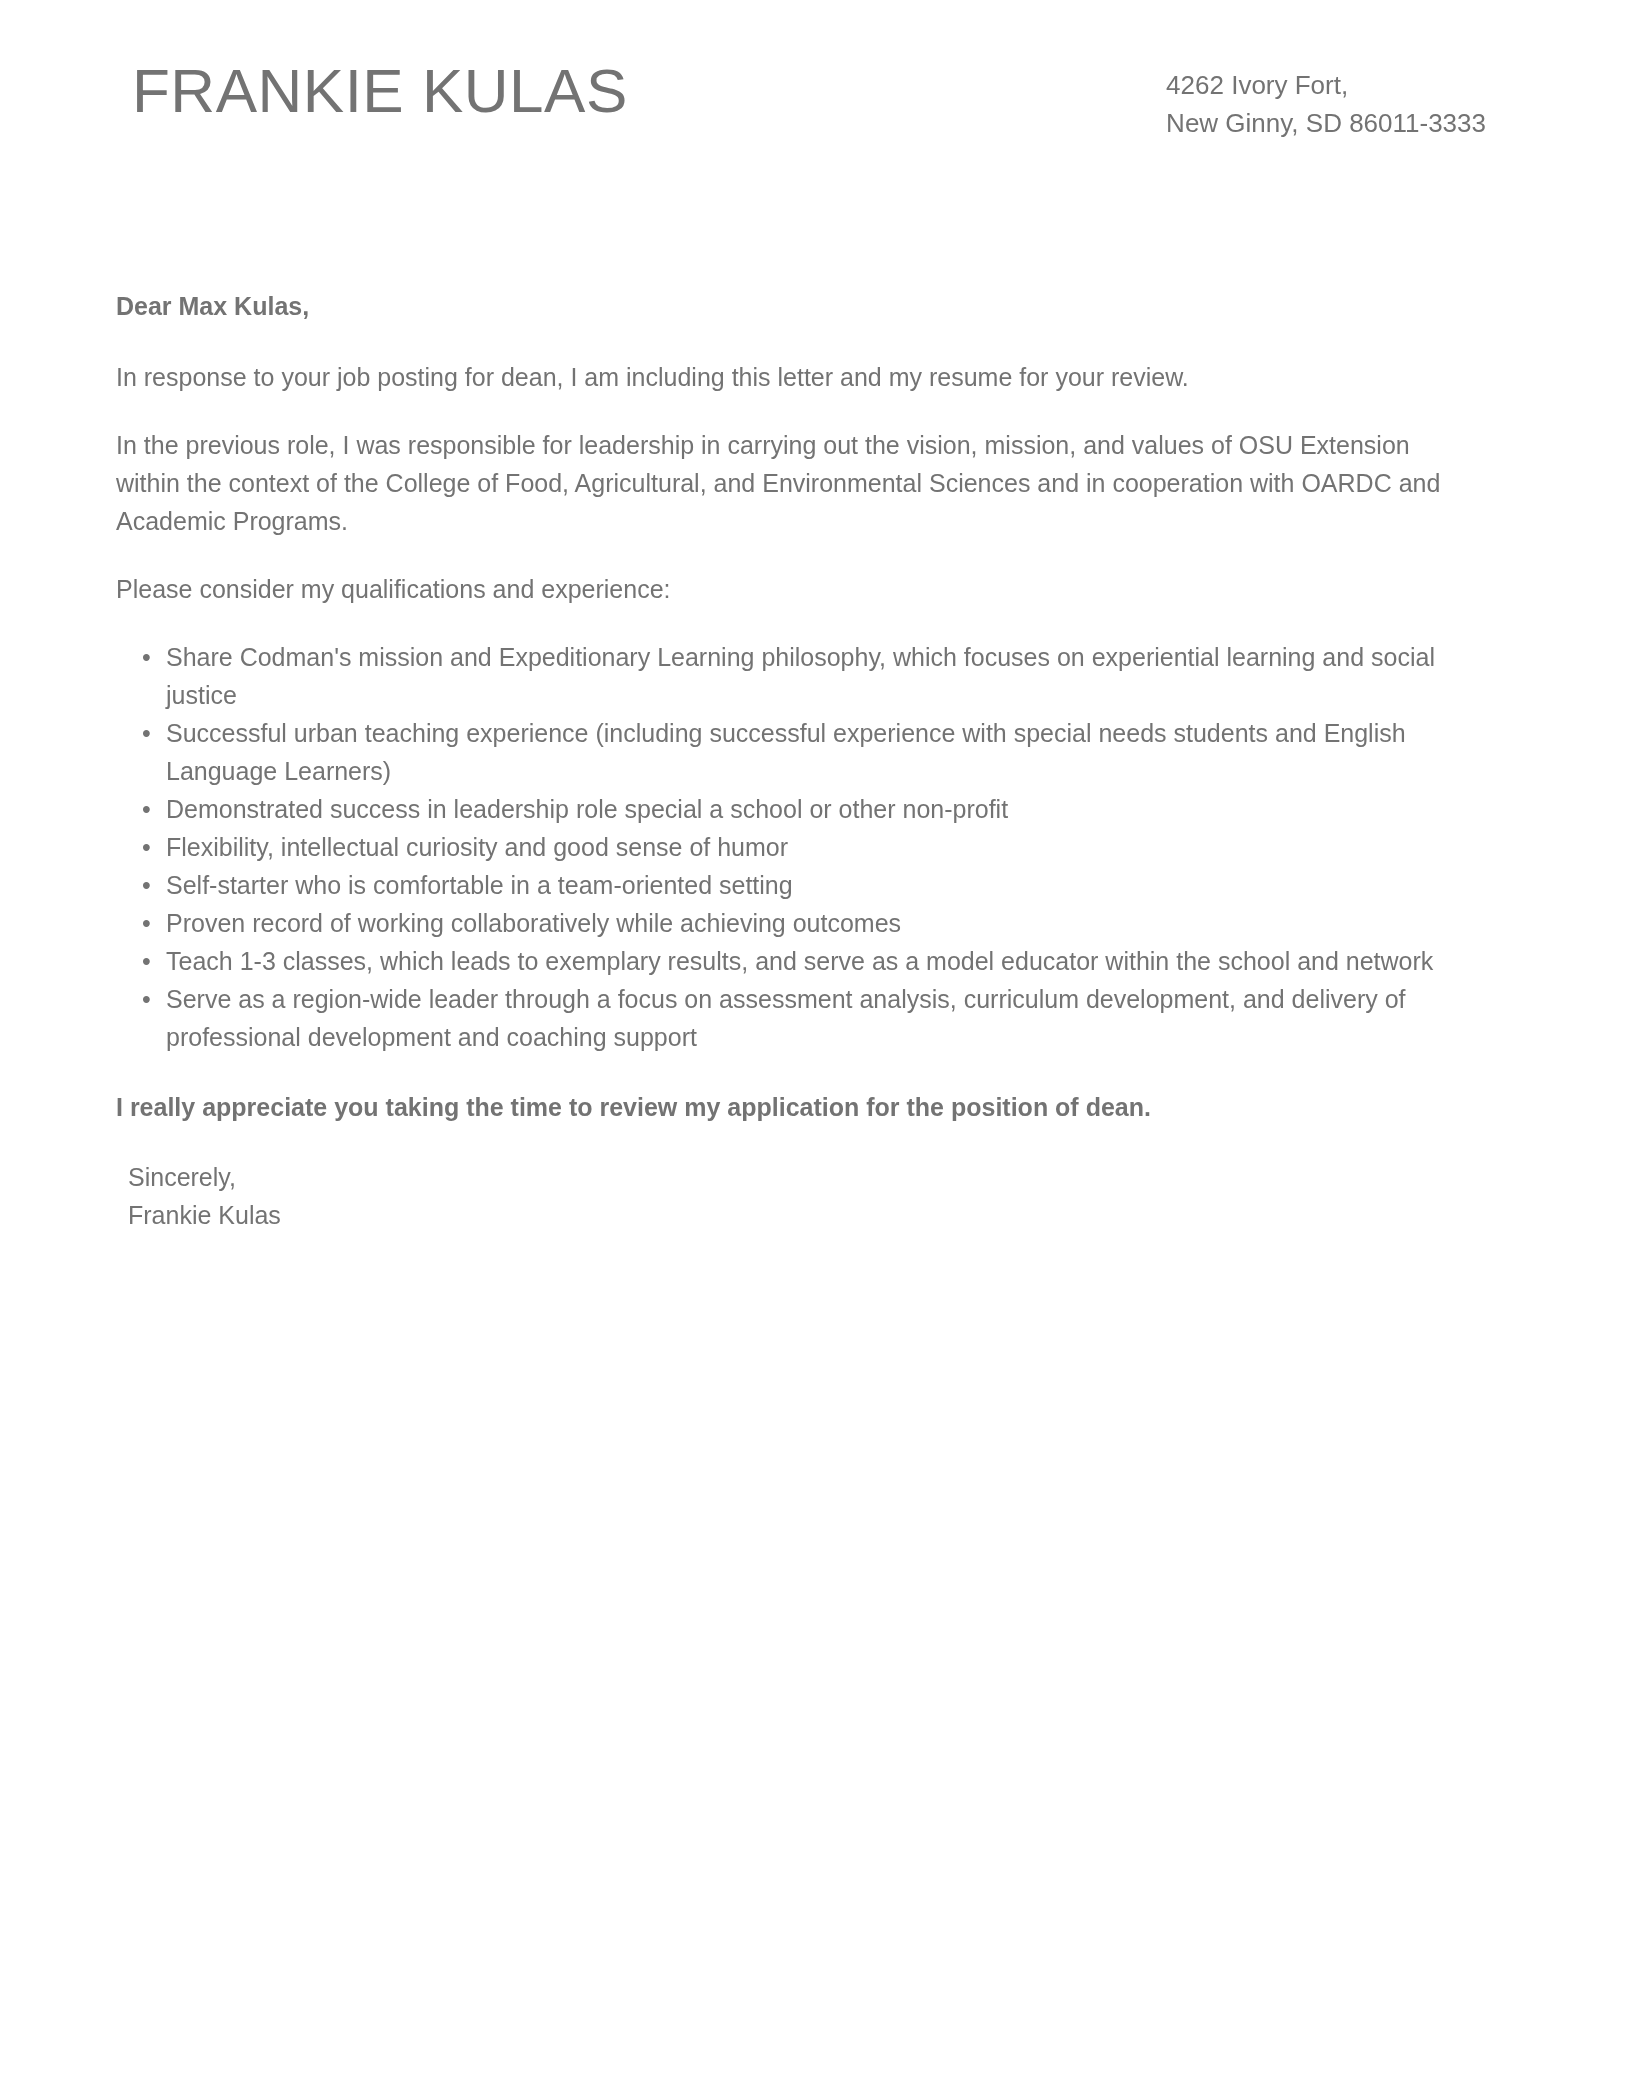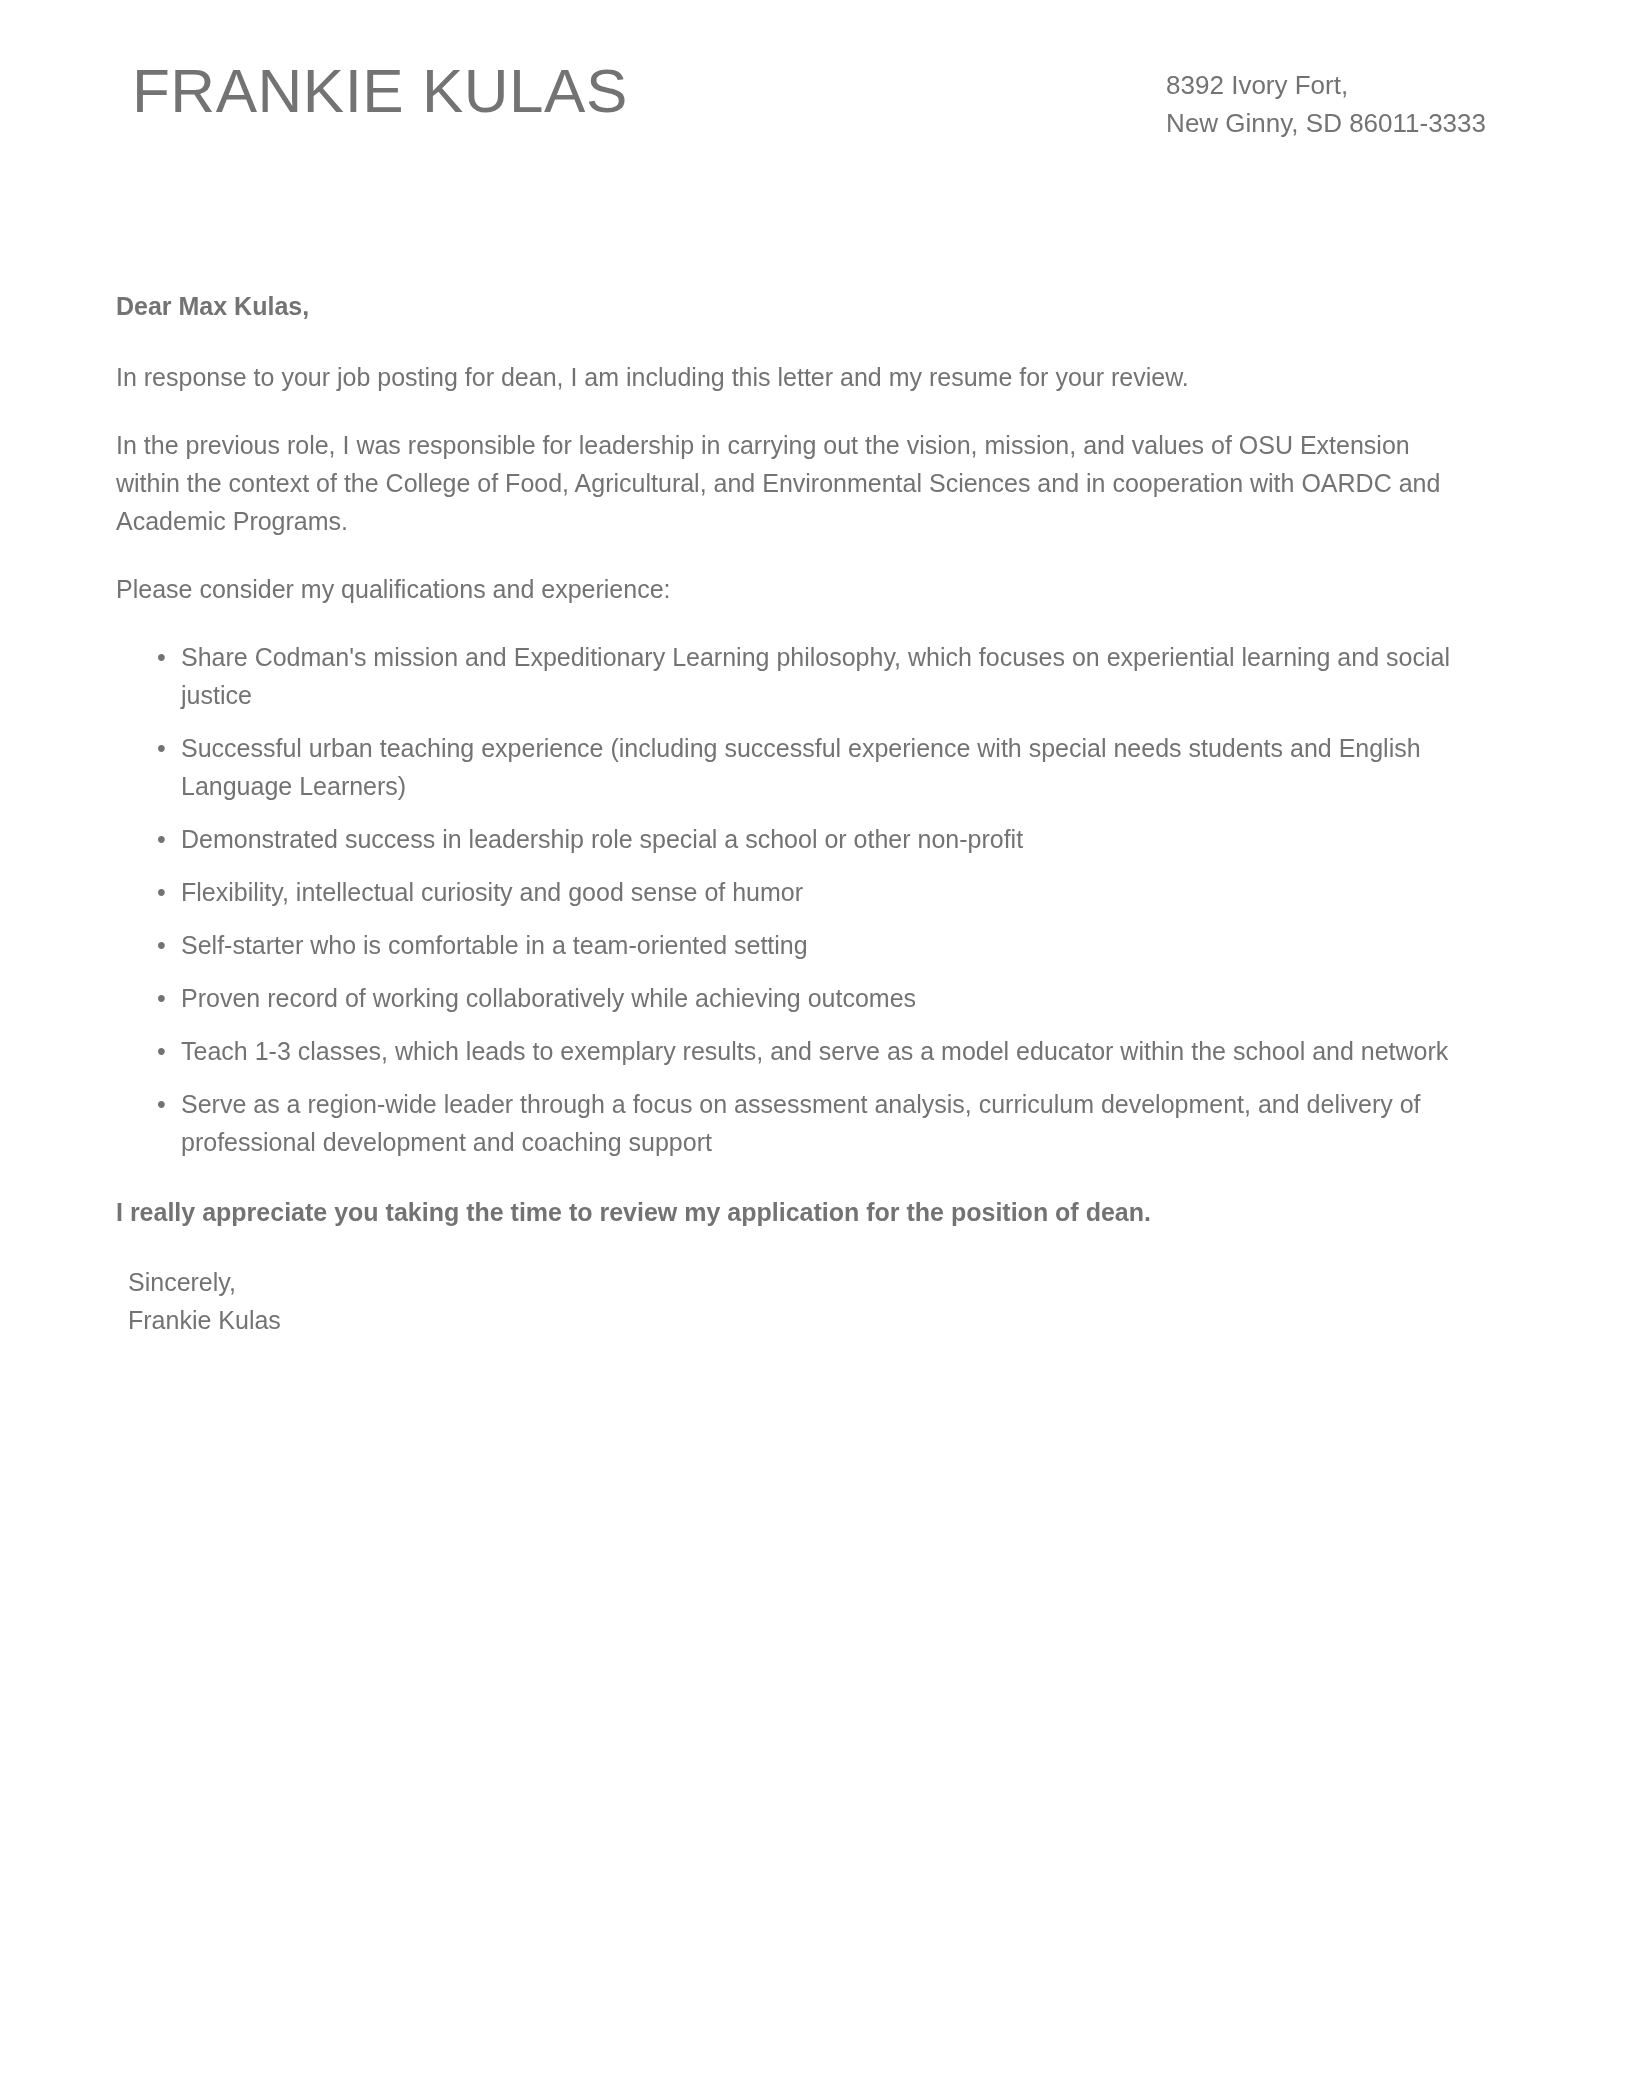--- a/index.html
+++ b/index.html
@@ -69,21 +69,21 @@
   .qualifications-list {
     list-style: none;
     margin: 0 0 32px 0;
     padding: 0;
   }
   .qualifications-list li {
     position: relative;
     font-size: 25px;
     line-height: 1.52;
     padding-left: 50px;
-    margin: 15px;
+    margin: 0;
   }
   .qualifications-list li::before {
     content: "\2022";
     position: absolute;
     left: 26px;
     top: 0;
     font-size: 25px;
     line-height: 1.52;
   }
   .closing-statement {
@@ -100,21 +100,21 @@
   .signoff span { display: block; }
 </style>
 </head>
 <body>
 
 <div class="page">
 
   <div class="letter-header">
     <h1 class="applicant-name">FRANKIE KULAS</h1>
     <div class="address-block">
-      <span class="address-line">8392 Ivory Fort,</span>
+      <span class="address-line">4262 Ivory Fort,</span>
       <span class="address-line">New Ginny, SD 86011-3333</span>
     </div>
   </div>
 
   <div class="letter-body">
 
     <p class="salutation">Dear Max Kulas,</p>
 
     <p class="para">In response to your job posting for dean, I am including this letter and my resume for your review.</p>
 

